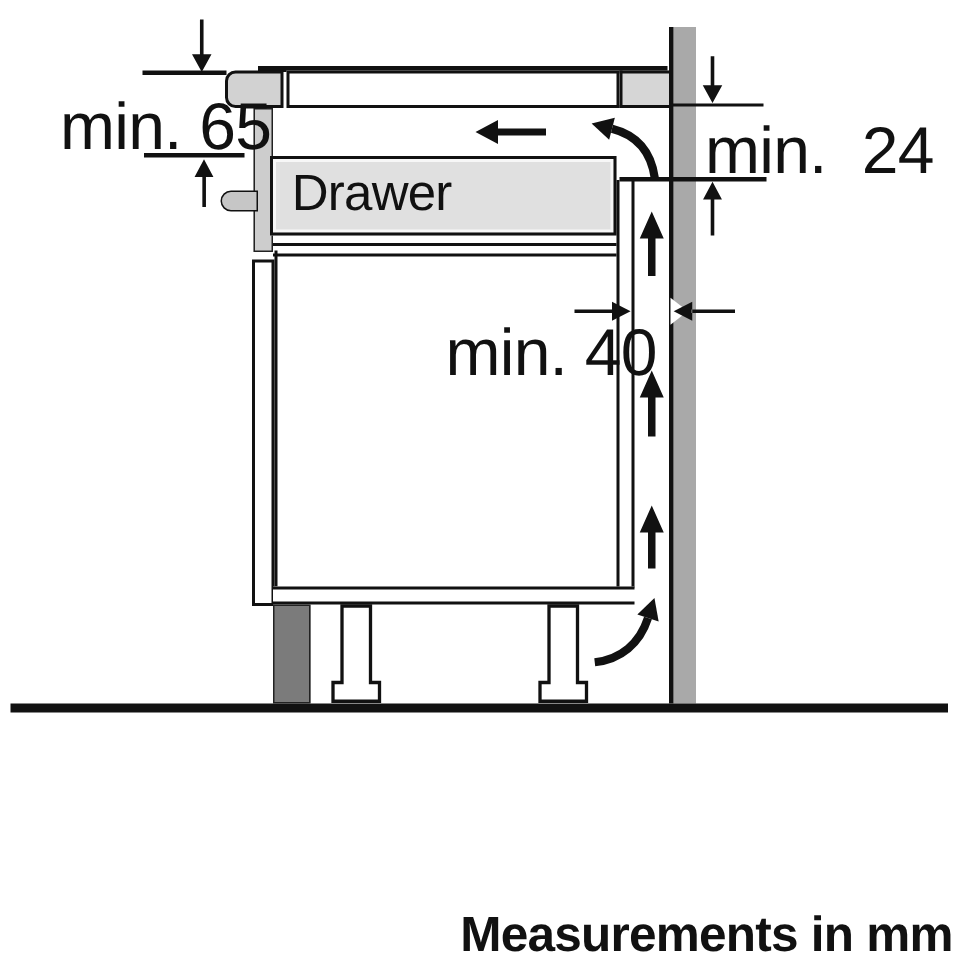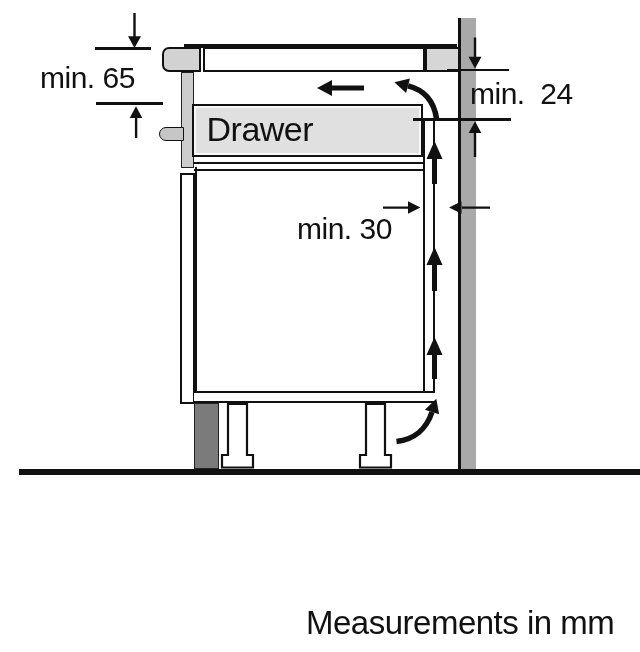--- a/index.html
+++ b/index.html
@@ -1,23 +1,23 @@
 <!DOCTYPE html>
 <html><head>
 <meta charset="utf-8">
 <style>
   html,body{margin:0;padding:0;background:#fff;}
   #stage{
     position:relative;width:640px;height:652px;background:#fff;overflow:hidden;
     font-family:"Liberation Sans","DejaVu Sans",sans-serif;color:var(--line,#111);
   }
   #stage *{box-sizing:border-box;}
-  .abs{position:absolute;margin-left:12px;}
+  .abs{position:absolute;}
   .dimlabel{
-    position:absolute;font-size:30px;letter-spacing:-0.5px;line-height:1.05;
+    position:absolute;font-size:44px;letter-spacing:-0.5px;line-height:1.05;
     white-space:pre;color:var(--line);
   }
   .dimline{position:absolute;background:var(--line);height:2.3px;}
   
   .wall-edge{left:446px;top:18px;width:2.6px;height:451px;background:var(--line);}
   .wall-fill{left:448.6px;top:18px;width:15.4px;height:451px;background:var(--wall);}
   .floor{left:7px;top:469px;width:625px;height:6px;background:var(--line);}
   
   .glass-top{left:172px;top:43.5px;width:273px;height:4.6px;background:var(--line);}
   .hob-trim{left:149.5px;top:46.5px;width:39px;height:25.5px;background:var(--hobTrim);
@@ -43,21 +43,21 @@
   .plinth{left:182px;top:403px;width:25px;height:66px;background:var(--plinth);border:1px solid #222;}
   
   .d65a{left:95px;top:47.3px;width:55.5px;}
   .d65b{left:96px;top:102.4px;width:67px;}
   .d45a{left:447px;top:68.5px;width:62px;}
   .d45b{left:413px;top:118.3px;width:98px;}
   
   .lbl-65{left:40px;top:62px;}
   .lbl-45{left:470px;top:78px;}
   .lbl-20{left:297px;top:213px;}
-  .caption{left:306px;top:604px;width:330px;text-align:left;font-size:33px;letter-spacing:-0.5px;position:absolute;}
+  .caption{left:306px;top:604px;width:330px;text-align:center;font-size:33px;letter-spacing:-0.5px;position:absolute;font-weight:bold;}
   svg.overlay{position:absolute;left:0;top:0;width:640px;height:652px;pointer-events:none;}
 </style>
 </head>
 <body>
 
 <div id="stage" style="--line: #111111; --wall: #a9a9a9; --plinth: #7b7b7b; --drawer: #e0e0e0; --panel: #cdcdcd; --hobTrim: #d2d2d2; --counterEnd: #d6d6d6;">
 
   <div class="abs wall-fill"></div>
   <div class="abs wall-edge"></div>
   <div class="abs floor"></div>
@@ -80,21 +80,21 @@
   <div class="abs bottom-panel"></div>
   <div class="abs plinth"></div>
 
   <div class="dimline d65a"></div>
   <div class="dimline d65b"></div>
   <div class="dimline d45a"></div>
   <div class="dimline d45b"></div>
 
   <div class="dimlabel lbl-65">min. 65</div>
   <div class="dimlabel lbl-45">min.  24</div>
-  <div class="dimlabel lbl-20">min. 30</div>
+  <div class="dimlabel lbl-20">min. 40</div>
   <div class="caption">Measurements in mm</div>
 
   <svg class="overlay" viewBox="0 0 640 652">
 
     <path d="M228 404 H247 V455 H253 V467.5 H222 V455 H228 Z" fill="#fff" stroke="#111" stroke-width="2.2"></path>
     <path d="M366 404 H385 V455 H391 V467.5 H360 V455 H366 Z" fill="#fff" stroke="#111" stroke-width="2.2"></path>
 
     <path d="M447 198.5 L458.5 207.5 L447 216.5 Z" fill="#fff"></path>
 
     <path fill="#111" d="M317 88 L332 80 L332 85.6 L364 85.6 L364 90.4 L332 90.4 L332 96 Z"></path>

